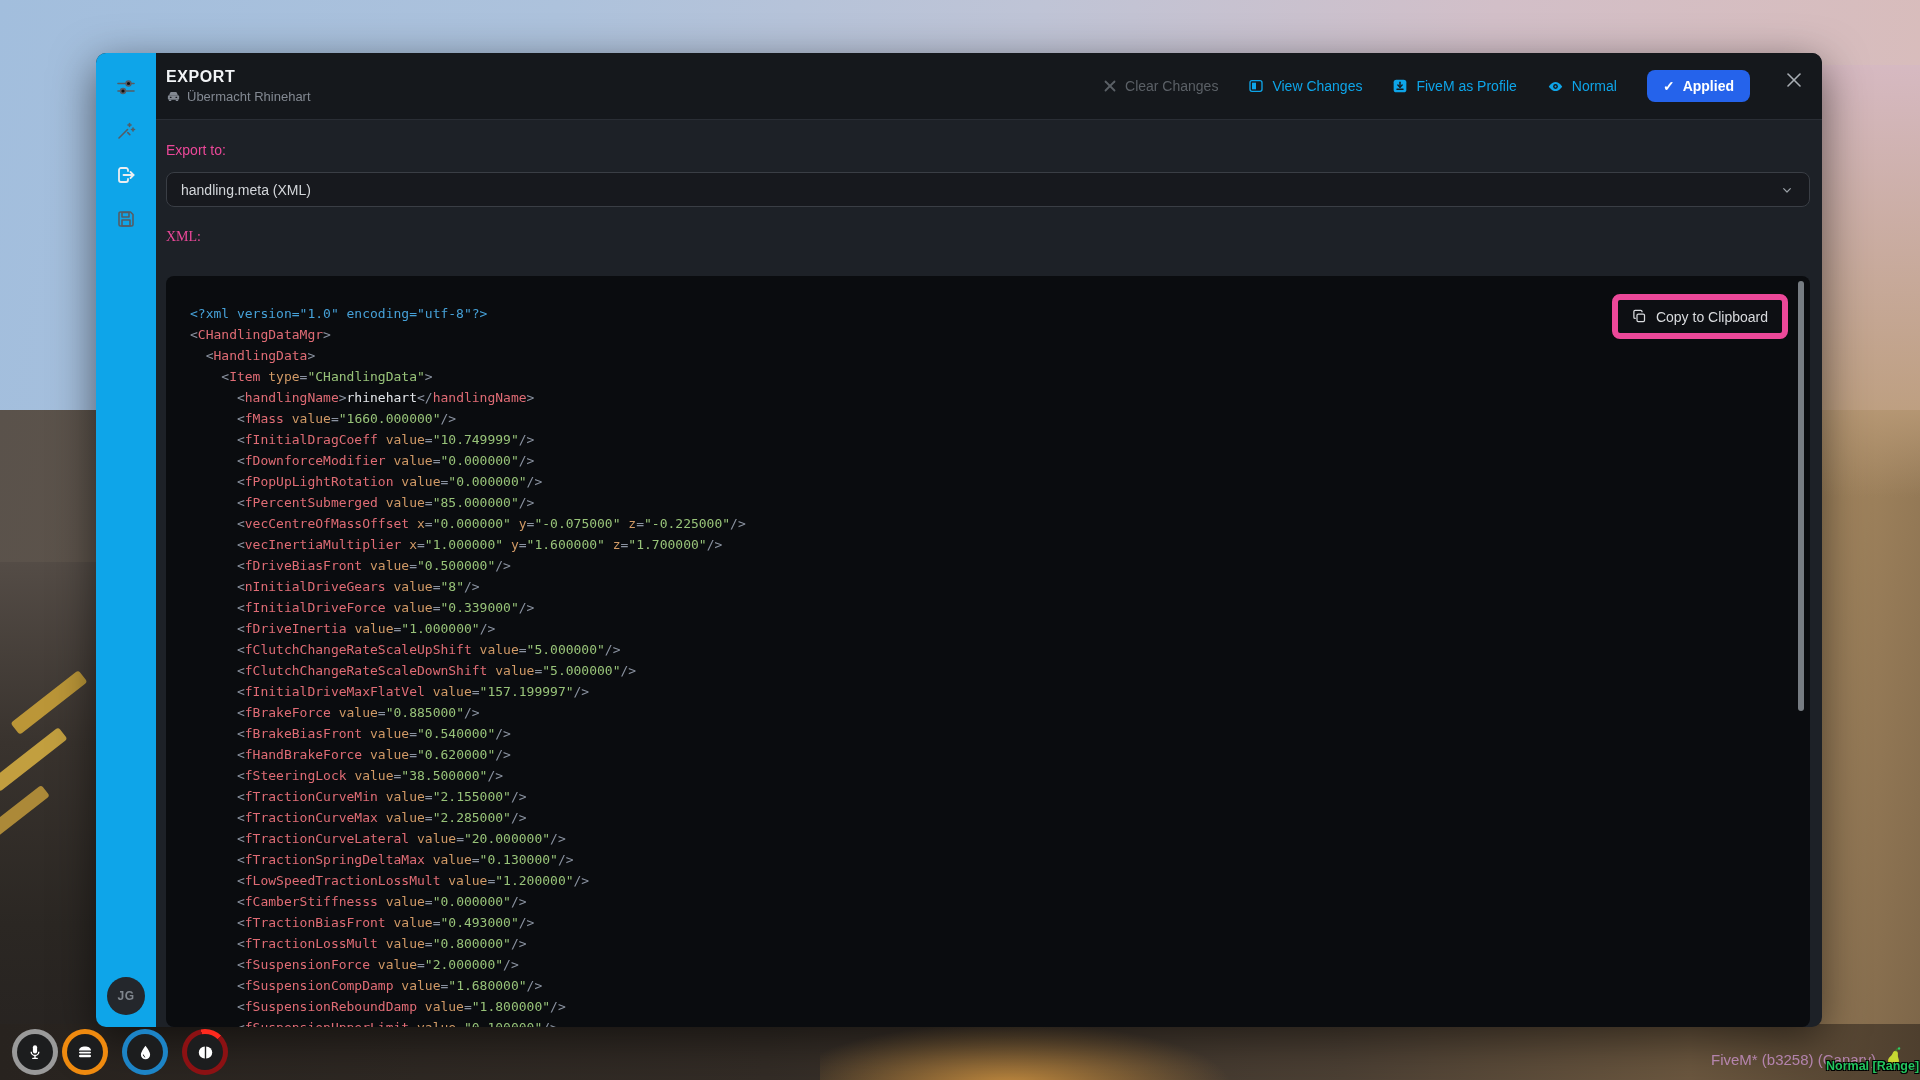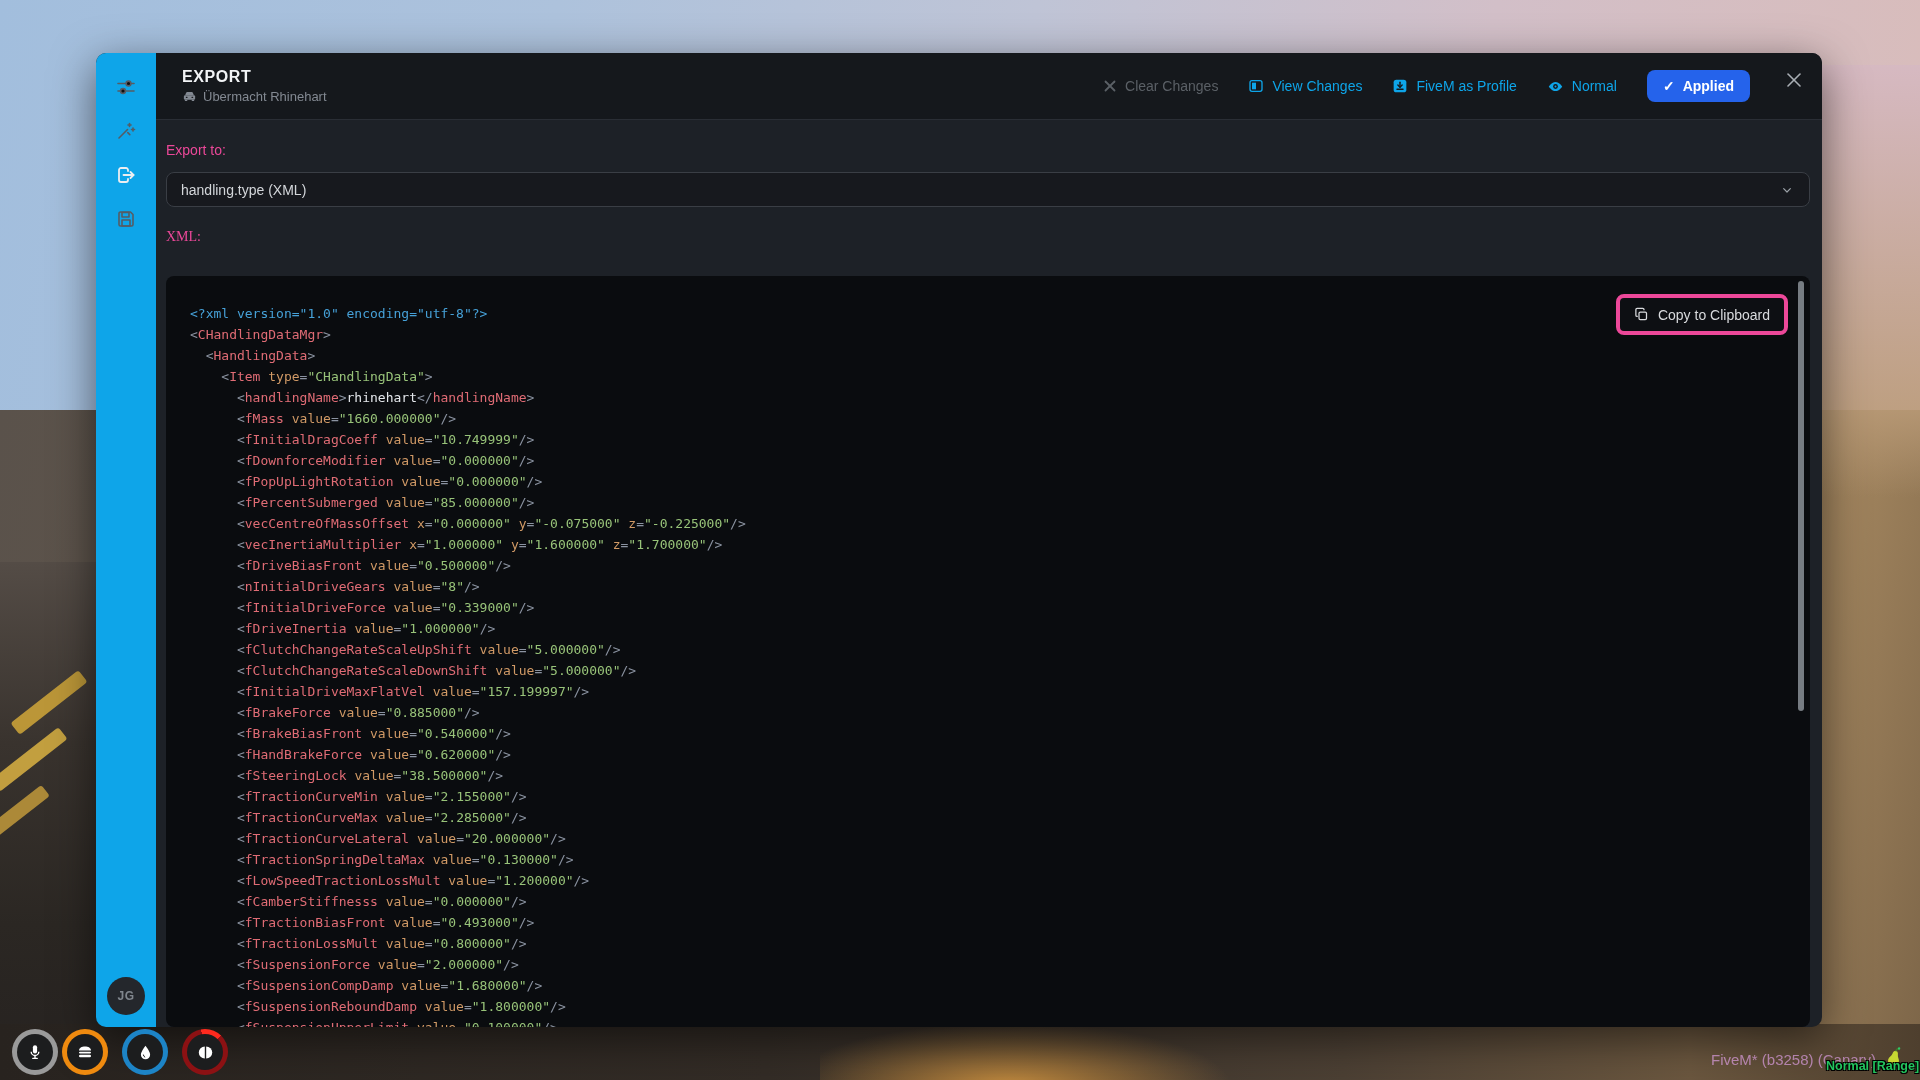--- a/index.html
+++ b/index.html
@@ -33,21 +33,21 @@
   .side-icon{width:24px;height:24px;display:flex;align-items:center;justify-content:center;
     color:#565c64;cursor:pointer;}
   .side-icon.active{color:#eceef1;}
   .avatar{margin-top:auto;margin-bottom:12px;width:38px;height:38px;border-radius:50%;
     background:#24272c;color:#80868d;font-size:12px;font-weight:bold;
     display:flex;align-items:center;justify-content:center;letter-spacing:.5px;}
 
   .content{flex:1;display:flex;flex-direction:column;min-width:0;}
   .mheader{height:66px;background:#15181c;border-bottom:1px solid #2a2e35;
     display:flex;align-items:center;padding:0 18px 0 10px;flex:0 0 66px;}
-  .title-block{display:flex;flex-direction:column;gap:3px;margin-left:16px;}
+  .title-block{display:flex;flex-direction:column;gap:3px;}
   .mtitle{font-size:16px;font-weight:bold;color:#f2f4f6;letter-spacing:.6px;}
   .msub{display:flex;align-items:center;gap:6px;color:#838992;font-size:13px;}
   .actions{margin-left:auto;display:flex;gap:30px;}
   .act-btn{display:flex;align-items:center;gap:8px;font-size:14px;color:#0ea5e9;cursor:pointer;white-space:nowrap;}
   .act-btn.disabled{color:#5b6066;cursor:default;}
   .act-btn svg{display:block;}
   .btn-applied{display:flex;align-items:center;gap:8px;background:#2563eb;color:#fff;
     font-size:14px;font-weight:bold;padding:8px 16px;border-radius:8px;cursor:pointer;}
   .close-btn{color:#a9aeb4;cursor:pointer;margin-left:4px;display:flex;}
 
@@ -60,21 +60,21 @@
   .codewrap{flex:1;position:relative;background:#0a0c0f;border-radius:8px;overflow:hidden;min-height:0;}
   pre#code-pre{margin:0;padding:27px 30px 0 24px;font-family:"DejaVu Sans Mono", monospace;
     font-size:13px;line-height:21px;color:#e4e7eb;}
   .code-line{white-space:pre;}
   .tok-pi{color:#46a1d8;}
   .tok-tag{color:#e06c75;}
   .tok-attr{color:#d19a66;}
   .tok-str{color:#98c379;}
   .tok-punc{color:#8b93a1;}
   .copy-btn{position:absolute;top:18px;right:22px;height:33px;display:flex;align-items:center;gap:9px;
-    padding:0 14px;border:4px solid #ec4899;border-radius:8px;background:#0d0f13;
+    padding:0 14px;border:6px solid #ec4899;border-radius:8px;background:#0d0f13;
     color:#d9dbde;font-size:14px;cursor:pointer;}
   .code-scrollbar{position:absolute;right:6px;top:5px;width:6px;height:430px;border-radius:3px;
     background:#8a9097;opacity:.85;}
 
   
   .hud-circles{position:absolute;left:12px;top:1029px;width:240px;height:46px;}
   .hud-circle{position:absolute;width:46px;height:46px;border-radius:50%;background:var(--ring,#888);}
   .hud-inner{position:absolute;inset:5px;border-radius:50%;background:#1c1d1e;
     display:flex;align-items:center;justify-content:center;color:#fff;}
   .watermark{position:absolute;left:1711px;top:1051px;font-size:15px;color:#f0abfc;opacity:.6;white-space:nowrap;}
@@ -204,21 +204,21 @@
             <line x1="4" y1="4" x2="16" y2="16"></line>
                 <line x1="16" y1="4" x2="4" y2="16"></line>
           </svg>
         </div>
       </div>
     </div>
 
     <div class="mbody">
       <div class="field-label">Export to:</div>
       <div class="dropdown">
-        <span>handling.type (XML)</span>
+        <span>handling.meta (XML)</span>
         <span class="chev">
           <svg width="16" height="16" viewBox="0 0 24 24" fill="none" stroke="currentColor" stroke-width="1.8" stroke-linecap="round" stroke-linejoin="round">
             <polyline points="7,10 12,15 17,10"></polyline>
           </svg>
         </span>
       </div>
       <div class="field-label xml-label">XML:</div>
       <div class="codewrap">
         <pre id="code-pre"><div class="code-line"><span class="tok-pi">&lt;?xml version="1.0" encoding="utf-8"?&gt;</span></div><div class="code-line"><span class="tok-punc">&lt;</span><span class="tok-tag">CHandlingDataMgr</span><span class="tok-punc">&gt;</span></div><div class="code-line">  <span class="tok-punc">&lt;</span><span class="tok-tag">HandlingData</span><span class="tok-punc">&gt;</span></div><div class="code-line">    <span class="tok-punc">&lt;</span><span class="tok-tag">Item</span> <span class="tok-attr">type</span><span class="tok-punc">=</span><span class="tok-str">"CHandlingData"</span><span class="tok-punc">&gt;</span></div><div class="code-line">      <span class="tok-punc">&lt;</span><span class="tok-tag">handlingName</span><span class="tok-punc">&gt;</span>rhinehart<span class="tok-punc">&lt;/</span><span class="tok-tag">handlingName</span><span class="tok-punc">&gt;</span></div><div class="code-line">      <span class="tok-punc">&lt;</span><span class="tok-tag">fMass</span> <span class="tok-attr">value</span><span class="tok-punc">=</span><span class="tok-str">"1660.000000"</span><span class="tok-punc">/&gt;</span></div><div class="code-line">      <span class="tok-punc">&lt;</span><span class="tok-tag">fInitialDragCoeff</span> <span class="tok-attr">value</span><span class="tok-punc">=</span><span class="tok-str">"10.749999"</span><span class="tok-punc">/&gt;</span></div><div class="code-line">      <span class="tok-punc">&lt;</span><span class="tok-tag">fDownforceModifier</span> <span class="tok-attr">value</span><span class="tok-punc">=</span><span class="tok-str">"0.000000"</span><span class="tok-punc">/&gt;</span></div><div class="code-line">      <span class="tok-punc">&lt;</span><span class="tok-tag">fPopUpLightRotation</span> <span class="tok-attr">value</span><span class="tok-punc">=</span><span class="tok-str">"0.000000"</span><span class="tok-punc">/&gt;</span></div><div class="code-line">      <span class="tok-punc">&lt;</span><span class="tok-tag">fPercentSubmerged</span> <span class="tok-attr">value</span><span class="tok-punc">=</span><span class="tok-str">"85.000000"</span><span class="tok-punc">/&gt;</span></div><div class="code-line">      <span class="tok-punc">&lt;</span><span class="tok-tag">vecCentreOfMassOffset</span> <span class="tok-attr">x</span><span class="tok-punc">=</span><span class="tok-str">"0.000000"</span> <span class="tok-attr">y</span><span class="tok-punc">=</span><span class="tok-str">"-0.075000"</span> <span class="tok-attr">z</span><span class="tok-punc">=</span><span class="tok-str">"-0.225000"</span><span class="tok-punc">/&gt;</span></div><div class="code-line">      <span class="tok-punc">&lt;</span><span class="tok-tag">vecInertiaMultiplier</span> <span class="tok-attr">x</span><span class="tok-punc">=</span><span class="tok-str">"1.000000"</span> <span class="tok-attr">y</span><span class="tok-punc">=</span><span class="tok-str">"1.600000"</span> <span class="tok-attr">z</span><span class="tok-punc">=</span><span class="tok-str">"1.700000"</span><span class="tok-punc">/&gt;</span></div><div class="code-line">      <span class="tok-punc">&lt;</span><span class="tok-tag">fDriveBiasFront</span> <span class="tok-attr">value</span><span class="tok-punc">=</span><span class="tok-str">"0.500000"</span><span class="tok-punc">/&gt;</span></div><div class="code-line">      <span class="tok-punc">&lt;</span><span class="tok-tag">nInitialDriveGears</span> <span class="tok-attr">value</span><span class="tok-punc">=</span><span class="tok-str">"8"</span><span class="tok-punc">/&gt;</span></div><div class="code-line">      <span class="tok-punc">&lt;</span><span class="tok-tag">fInitialDriveForce</span> <span class="tok-attr">value</span><span class="tok-punc">=</span><span class="tok-str">"0.339000"</span><span class="tok-punc">/&gt;</span></div><div class="code-line">      <span class="tok-punc">&lt;</span><span class="tok-tag">fDriveInertia</span> <span class="tok-attr">value</span><span class="tok-punc">=</span><span class="tok-str">"1.000000"</span><span class="tok-punc">/&gt;</span></div><div class="code-line">      <span class="tok-punc">&lt;</span><span class="tok-tag">fClutchChangeRateScaleUpShift</span> <span class="tok-attr">value</span><span class="tok-punc">=</span><span class="tok-str">"5.000000"</span><span class="tok-punc">/&gt;</span></div><div class="code-line">      <span class="tok-punc">&lt;</span><span class="tok-tag">fClutchChangeRateScaleDownShift</span> <span class="tok-attr">value</span><span class="tok-punc">=</span><span class="tok-str">"5.000000"</span><span class="tok-punc">/&gt;</span></div><div class="code-line">      <span class="tok-punc">&lt;</span><span class="tok-tag">fInitialDriveMaxFlatVel</span> <span class="tok-attr">value</span><span class="tok-punc">=</span><span class="tok-str">"157.199997"</span><span class="tok-punc">/&gt;</span></div><div class="code-line">      <span class="tok-punc">&lt;</span><span class="tok-tag">fBrakeForce</span> <span class="tok-attr">value</span><span class="tok-punc">=</span><span class="tok-str">"0.885000"</span><span class="tok-punc">/&gt;</span></div><div class="code-line">      <span class="tok-punc">&lt;</span><span class="tok-tag">fBrakeBiasFront</span> <span class="tok-attr">value</span><span class="tok-punc">=</span><span class="tok-str">"0.540000"</span><span class="tok-punc">/&gt;</span></div><div class="code-line">      <span class="tok-punc">&lt;</span><span class="tok-tag">fHandBrakeForce</span> <span class="tok-attr">value</span><span class="tok-punc">=</span><span class="tok-str">"0.620000"</span><span class="tok-punc">/&gt;</span></div><div class="code-line">      <span class="tok-punc">&lt;</span><span class="tok-tag">fSteeringLock</span> <span class="tok-attr">value</span><span class="tok-punc">=</span><span class="tok-str">"38.500000"</span><span class="tok-punc">/&gt;</span></div><div class="code-line">      <span class="tok-punc">&lt;</span><span class="tok-tag">fTractionCurveMin</span> <span class="tok-attr">value</span><span class="tok-punc">=</span><span class="tok-str">"2.155000"</span><span class="tok-punc">/&gt;</span></div><div class="code-line">      <span class="tok-punc">&lt;</span><span class="tok-tag">fTractionCurveMax</span> <span class="tok-attr">value</span><span class="tok-punc">=</span><span class="tok-str">"2.285000"</span><span class="tok-punc">/&gt;</span></div><div class="code-line">      <span class="tok-punc">&lt;</span><span class="tok-tag">fTractionCurveLateral</span> <span class="tok-attr">value</span><span class="tok-punc">=</span><span class="tok-str">"20.000000"</span><span class="tok-punc">/&gt;</span></div><div class="code-line">      <span class="tok-punc">&lt;</span><span class="tok-tag">fTractionSpringDeltaMax</span> <span class="tok-attr">value</span><span class="tok-punc">=</span><span class="tok-str">"0.130000"</span><span class="tok-punc">/&gt;</span></div><div class="code-line">      <span class="tok-punc">&lt;</span><span class="tok-tag">fLowSpeedTractionLossMult</span> <span class="tok-attr">value</span><span class="tok-punc">=</span><span class="tok-str">"1.200000"</span><span class="tok-punc">/&gt;</span></div><div class="code-line">      <span class="tok-punc">&lt;</span><span class="tok-tag">fCamberStiffnesss</span> <span class="tok-attr">value</span><span class="tok-punc">=</span><span class="tok-str">"0.000000"</span><span class="tok-punc">/&gt;</span></div><div class="code-line">      <span class="tok-punc">&lt;</span><span class="tok-tag">fTractionBiasFront</span> <span class="tok-attr">value</span><span class="tok-punc">=</span><span class="tok-str">"0.493000"</span><span class="tok-punc">/&gt;</span></div><div class="code-line">      <span class="tok-punc">&lt;</span><span class="tok-tag">fTractionLossMult</span> <span class="tok-attr">value</span><span class="tok-punc">=</span><span class="tok-str">"0.800000"</span><span class="tok-punc">/&gt;</span></div><div class="code-line">      <span class="tok-punc">&lt;</span><span class="tok-tag">fSuspensionForce</span> <span class="tok-attr">value</span><span class="tok-punc">=</span><span class="tok-str">"2.000000"</span><span class="tok-punc">/&gt;</span></div><div class="code-line">      <span class="tok-punc">&lt;</span><span class="tok-tag">fSuspensionCompDamp</span> <span class="tok-attr">value</span><span class="tok-punc">=</span><span class="tok-str">"1.680000"</span><span class="tok-punc">/&gt;</span></div><div class="code-line">      <span class="tok-punc">&lt;</span><span class="tok-tag">fSuspensionReboundDamp</span> <span class="tok-attr">value</span><span class="tok-punc">=</span><span class="tok-str">"1.800000"</span><span class="tok-punc">/&gt;</span></div><div class="code-line">      <span class="tok-punc">&lt;</span><span class="tok-tag">fSuspensionUpperLimit</span> <span class="tok-attr">value</span><span class="tok-punc">=</span><span class="tok-str">"0.100000"</span><span class="tok-punc">/&gt;</span></div><div class="code-line">      <span class="tok-punc">&lt;</span><span class="tok-tag">fSuspensionLowerLimit</span> <span class="tok-attr">value</span><span class="tok-punc">=</span><span class="tok-str">"-0.125000"</span><span class="tok-punc">/&gt;</span></div></pre>
         <div class="copy-btn">

